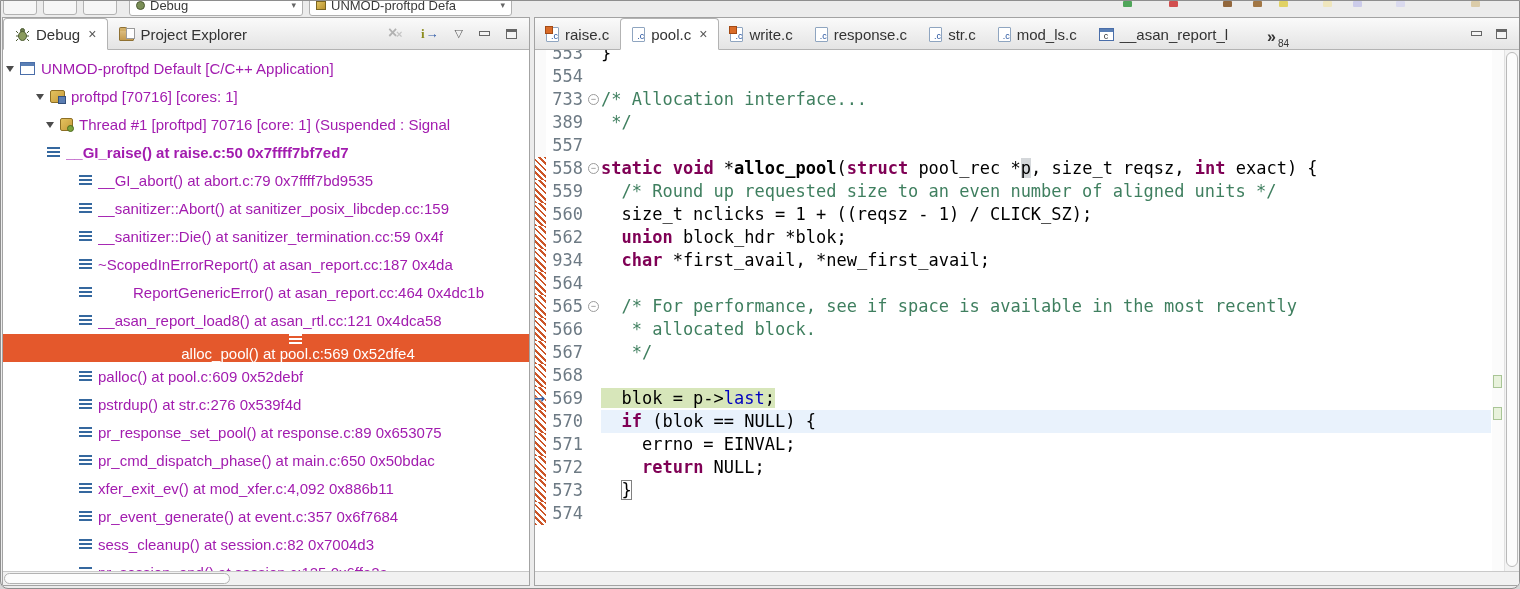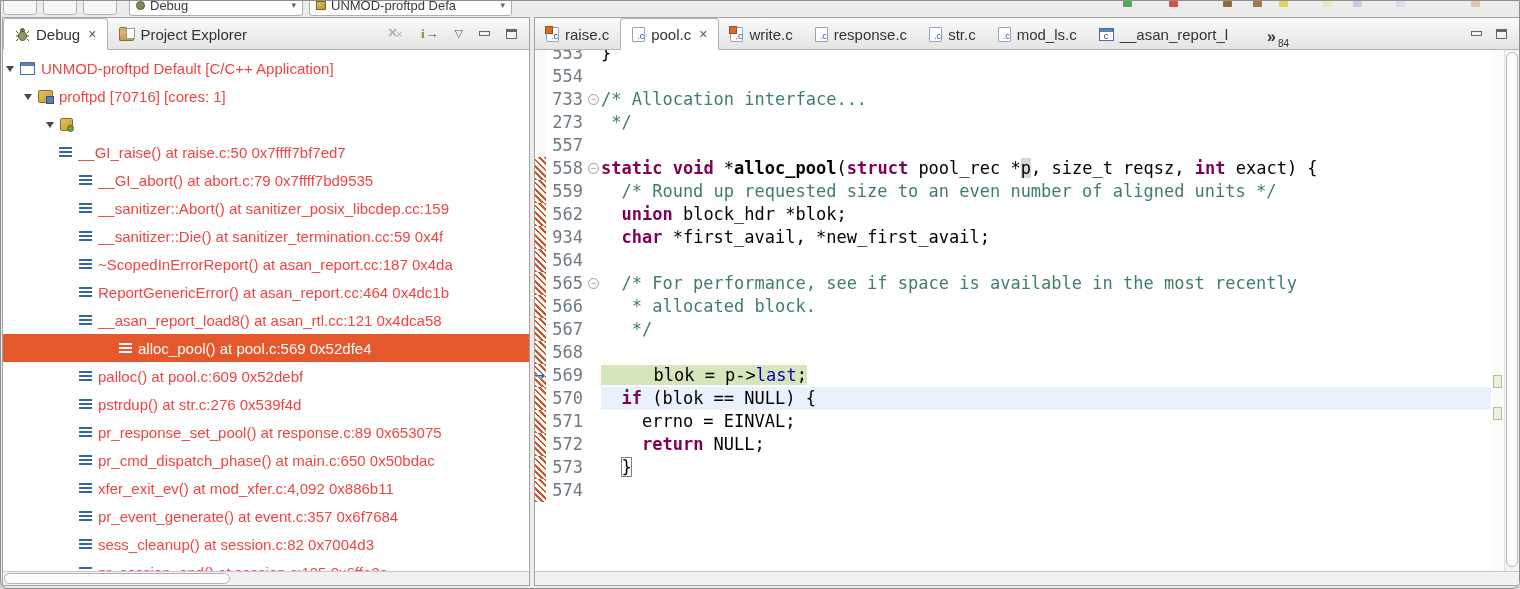--- a/index.html
+++ b/index.html
@@ -48,21 +48,21 @@
   .icon-folder::after{content:"";position:absolute;right:-2px;top:-3px;width:7px;height:9px;background:#fff;border:1px solid #9a9a9a;}
   .fic{position:relative;width:13px;height:15px;background:#fff;border:1px solid #8fa5c0;border-radius:1px;flex:none;}
   .fic .ficl{position:absolute;right:0px;bottom:0px;font-size:9px;line-height:9px;color:#1f4e9c;font-family:"Liberation Sans",sans-serif;}
   .fic.badge::before{content:"";position:absolute;left:-2px;top:-2px;width:6px;height:6px;background:#d96b28;border:1px solid #a34a15;}
   .fic-win{position:relative;width:15px;height:13px;background:#fff;border:1px solid #4a6ea9;flex:none;}
   .fic-win::before{content:"";position:absolute;left:0;top:0;right:0;height:3px;background:#5a7fb5;}
   .fic-win .ficwl{position:absolute;left:4px;top:3px;font-size:9px;line-height:9px;color:#333;}
 
   
   #stack-tree{position:absolute;left:0;right:0;top:32px;bottom:14px;background:#fff;overflow:hidden;padding-top:4px;}
-  .trow{display:flex;align-items:center;height:28px;font-size:15px;color:#ef4444;white-space:nowrap;overflow:hidden;}
+  .trow{display:flex;align-items:center;height:28px;font-size:15px;color:#a21caf;white-space:nowrap;overflow:hidden;}
   .trow.sel{background:var(--selection,#e4582c);color:#fff;}
   .twisty{width:0;height:0;border:4px solid transparent;border-top:6px solid #4c4c4c;margin:5px 6px 0 0;flex:none;}
   .ticon{position:relative;width:15px;height:13px;margin-right:6px;flex:none;}
   .c-application-icon{background:#fff;border:1px solid #4a6ea9;}
   .c-application-icon::before{content:"";position:absolute;left:0;top:0;right:0;height:3px;background:#5a7fb5;}
   .process-icon{background:linear-gradient(135deg,#e3c25e,#c79b3b);border:1px solid #8d6f25;border-radius:2px;}
   .process-icon::after{content:"";position:absolute;right:-2px;bottom:-2px;width:6px;height:6px;background:#5b7db1;border:1px solid #33507c;}
   .thread-icon{width:13px;background:linear-gradient(135deg,#e3c25e,#c79b3b);border:1px solid #8d6f25;border-radius:2px;}
   .thread-icon::after{content:"";position:absolute;right:-2px;bottom:-2px;width:5px;height:5px;border-radius:50%;background:#7da23c;border:1px solid #4c6c1e;}
   .stack-frame-icon{width:13px;height:11px;background:repeating-linear-gradient(to bottom,#35689f 0 2px,transparent 2px 4px);}
@@ -77,21 +77,21 @@
   .g-hatch{width:11px;flex:none;background:#fafafa;position:relative;}
   .g-hatch.on{background:repeating-linear-gradient(45deg,var(--range_hatch,#cc5527) 0 2px,#fff 2px 4.5px);}
   .ip-arrow{position:absolute;left:-1px;top:0;font-size:13px;font-weight:bold;color:#2c5aa0;z-index:2;
             font-family:"DejaVu Sans",sans-serif;text-shadow:0 0 2px #fff,0 0 2px #fff;}
   .g-num{width:40px;flex:none;text-align:right;color:#6d7a84;padding-right:3px;}
   .g-fold{width:15px;flex:none;position:relative;}
   .foldicon{position:absolute;left:2px;top:6px;width:11px;height:11px;border:1px solid #9b9b9b;border-radius:50%;
             color:#7a7a7a;font-size:9px;line-height:9px;text-align:center;background:#fff;font-family:"Liberation Sans",sans-serif;}
   .g-code{flex:1;white-space:pre;color:#000;overflow:hidden;}
   .cline.cursor .g-code{background:var(--cursor_line,#e9f2fc);}
-  .iphl{background:var(--ip_line,#d7e6ba);padding-left:32px;}
+  .iphl{background:var(--ip_line,#d7e6ba);}
   .t-k{color:var(--keyword,#7f0055);font-weight:bold;}
   .t-c{color:var(--comment,#3f7f5f);}
   .t-f{color:var(--field,#0000c0);}
   .t-b{font-weight:bold;}
   .t-occ{background:#d4d7da;}
   .t-brk{outline:1px solid #808080;outline-offset:-1px;}
 
   
   .ov{position:absolute;right:15px;top:32px;bottom:14px;width:12px;background:#fbfbfb;}
   .ov-mark{position:absolute;left:1px;width:9px;height:13px;background:#e8f2dc;border:1px solid #a9c596;}
@@ -164,58 +164,59 @@
         <span class="icon-min"></span>
         <span class="icon-max"></span>
       </div>
     </div>
     <div id="stack-tree">
         <div class="trow" style="padding-left: 3px;">
           <span class="twisty"></span>
           <span class="ticon c-application-icon"></span>
           <span class="tlabel">UNMOD-proftpd Default [C/C++ Application]</span>
         </div>
-        <div class="trow" style="padding-left: 21px;">
+        <div class="trow" style="padding-left: 33px;">
           <span class="twisty"></span>
           <span class="ticon process-icon"></span>
           <span class="tlabel">proftpd [70716] [cores: 1]</span>
         </div>
         <div class="trow" style="padding-left: 43px;">
           <span class="twisty"></span>
           <span class="ticon thread-icon"></span>
-        </div>
-        <div class="trow" style="padding-left: 56px;">
+          <span class="tlabel">Thread #1 [proftpd] 70716 [core: 1] (Suspended : Signal</span>
+        </div>
+        <div class="trow" style="padding-left: 44px; font-weight: bold;">
           <span class="ticon stack-frame-icon"></span>
           <span class="tlabel">__GI_raise() at raise.c:50 0x7ffff7bf7ed7</span>
         </div>
         <div class="trow" style="padding-left: 76px;">
           <span class="ticon stack-frame-icon"></span>
           <span class="tlabel">__GI_abort() at abort.c:79 0x7ffff7bd9535</span>
         </div>
         <div class="trow" style="padding-left: 76px;">
           <span class="ticon stack-frame-icon"></span>
           <span class="tlabel">__sanitizer::Abort() at sanitizer_posix_libcdep.cc:159</span>
         </div>
         <div class="trow" style="padding-left: 76px;">
           <span class="ticon stack-frame-icon"></span>
           <span class="tlabel">__sanitizer::Die() at sanitizer_termination.cc:59 0x4f</span>
         </div>
         <div class="trow" style="padding-left: 76px;">
           <span class="ticon stack-frame-icon"></span>
           <span class="tlabel">~ScopedInErrorReport() at asan_report.cc:187 0x4da</span>
         </div>
-        <div class="trow" style="padding-left: 76px;">
+        <div class="trow" style="padding-left: 76px; gap: 35px;">
           <span class="ticon stack-frame-icon"></span>
           <span class="tlabel">ReportGenericError() at asan_report.cc:464 0x4dc1b</span>
         </div>
         <div class="trow" style="padding-left: 76px;">
           <span class="ticon stack-frame-icon"></span>
           <span class="tlabel">__asan_report_load8() at asan_rtl.cc:121 0x4dca58</span>
         </div>
-        <div class="trow sel" style="padding-left: 116px;">
+        <div class="trow sel" style="padding-left: 64px; flex-direction: column;">
           <span class="ticon stack-frame-icon"></span>
           <span class="tlabel">alloc_pool() at pool.c:569 0x52dfe4</span>
         </div>
         <div class="trow" style="padding-left: 76px;">
           <span class="ticon stack-frame-icon"></span>
           <span class="tlabel">palloc() at pool.c:609 0x52debf</span>
         </div>
         <div class="trow" style="padding-left: 76px;">
           <span class="ticon stack-frame-icon"></span>
           <span class="tlabel">pstrdup() at str.c:276 0x539f4d</span>
@@ -323,21 +324,21 @@
           <div class="cline">
             <span class="g-hatch"></span>
             <span class="g-num">733</span>
             <span class="g-fold">
               <span class="foldicon">−</span>
             </span>
             <span class="g-code"><span class="t-c">/* Allocation interface...</span></span>
           </div>
           <div class="cline">
             <span class="g-hatch"></span>
-            <span class="g-num">273</span>
+            <span class="g-num">389</span>
             <span class="g-fold"></span>
             <span class="g-code"><span class="t-c"> */</span></span>
           </div>
           <div class="cline">
             <span class="g-hatch"></span>
             <span class="g-num">557</span>
             <span class="g-fold"></span>
             <span class="g-code"></span>
           </div>
           <div class="cline">
@@ -349,20 +350,26 @@
             <span class="g-code"><span class="t-k">static</span><span class="t-p"> </span><span class="t-k">void</span><span class="t-p"> *</span><span class="t-b">alloc_pool</span><span class="t-p">(</span><span class="t-k">struct</span><span class="t-p"> pool_rec *</span><span class="t-occ">p</span><span class="t-p">, size_t reqsz, </span><span class="t-k">int</span><span class="t-p"> exact) {</span></span>
           </div>
           <div class="cline">
             <span class="g-hatch on"></span>
             <span class="g-num">559</span>
             <span class="g-fold"></span>
             <span class="g-code"><span class="t-c">  /* Round up requested size to an even number of aligned units */</span></span>
           </div>
           <div class="cline">
             <span class="g-hatch on"></span>
+            <span class="g-num">560</span>
+            <span class="g-fold"></span>
+            <span class="g-code"><span class="t-p">  size_t nclicks = 1 + ((reqsz - 1) / CLICK_SZ);</span></span>
+          </div>
+          <div class="cline">
+            <span class="g-hatch on"></span>
             <span class="g-num">562</span>
             <span class="g-fold"></span>
             <span class="g-code"><span class="t-p">  </span><span class="t-k">union</span><span class="t-p"> block_hdr *blok;</span></span>
           </div>
           <div class="cline">
             <span class="g-hatch on"></span>
             <span class="g-num">934</span>
             <span class="g-fold"></span>
             <span class="g-code"><span class="t-p">  </span><span class="t-k">char</span><span class="t-p"> *first_avail, *new_first_avail;</span></span>
           </div>

